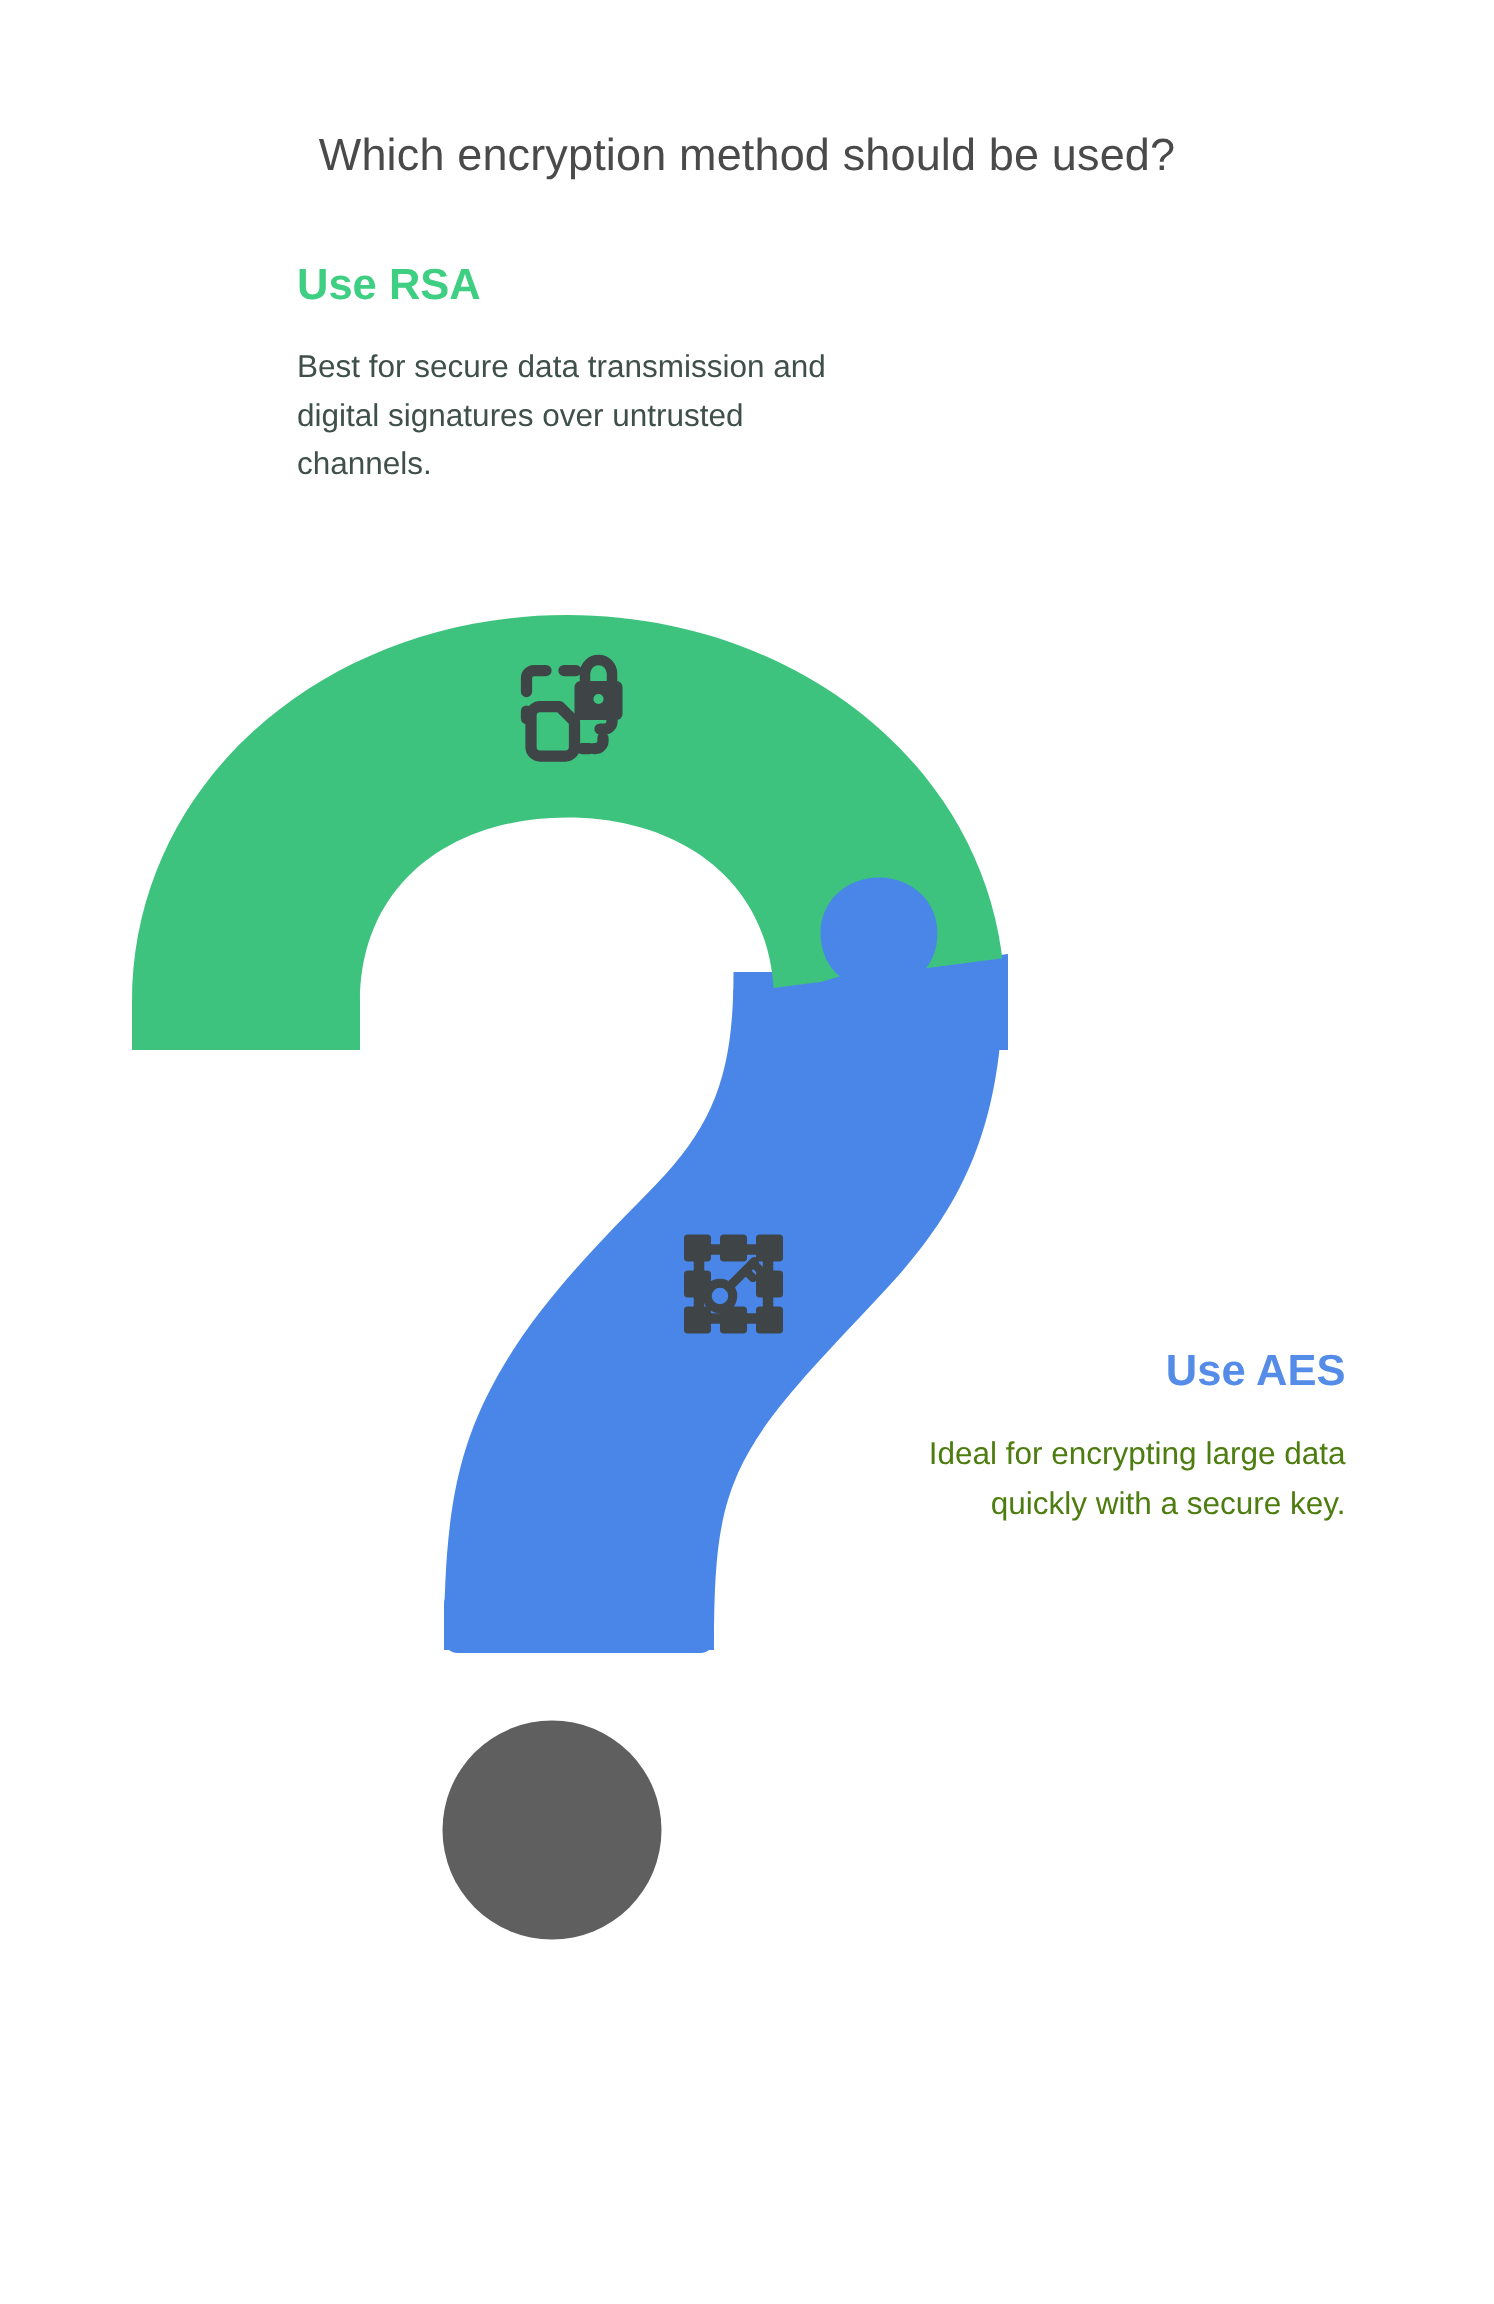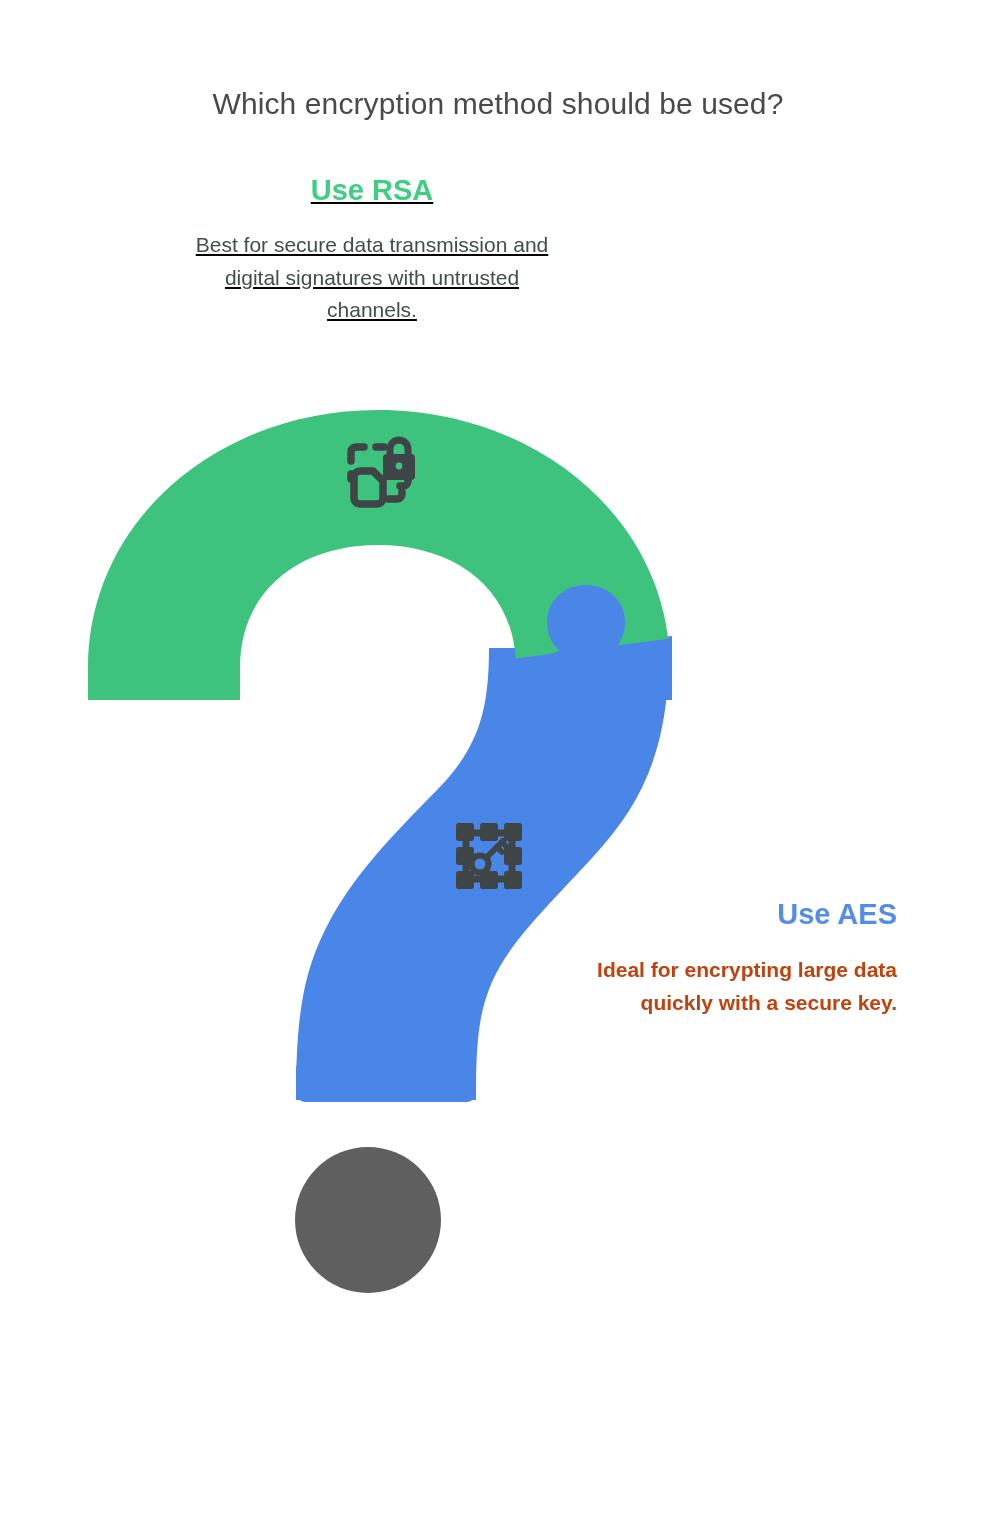--- a/index.html
+++ b/index.html
@@ -61,25 +61,23 @@
   .branch-desc {
     font-size: 21px;
     font-weight: 400;
     color: #3f4a4d;
     line-height: 1.55;
     margin: 0;
   }
 
   
   #rsa-callout {
-    left: 188px;
+    left: 198px;
     top: 174px;
     width: 368px;
-    text-align: center;
-    text-decoration: underline;
   }
   #rsa-callout .branch-title {
     color: #3ecf82;
     margin-bottom: 22px;
   }
   #rsa-callout .branch-desc {
     color: #3f4f4a;
   }
 
   
@@ -87,22 +85,21 @@
     left: 567px;
     top: 898px;
     width: 330px;
     text-align: right;
   }
   #aes-callout .branch-title {
     color: #548ce8;
     margin-bottom: 23px;
   }
   #aes-callout .branch-desc {
-    color: #c2410c;
-    font-weight: bold;
+    color: #4d7c0f;
   }
 
   
   .qm-icon {
     position: absolute;
   }
   #rsa-icon-wrap { left: 338px; top: 434px; width: 82px; height: 76px; }
   #aes-icon-wrap { left: 450px; top: 818px; width: 78px; height: 76px; }
 </style>
 </head>
@@ -227,21 +224,21 @@
         <circle cx="30" cy="46" r="8.5" fill="none" stroke="#3f4447" stroke-width="6"></circle>
         <path d="M 36 40 L 53 23" fill="none" stroke="#3f4447" stroke-width="6" stroke-linecap="round"></path>
         <path d="M 47 29 L 52 34" fill="none" stroke="#3f4447" stroke-width="5.5" stroke-linecap="round"></path>
         <path d="M 52 24 L 56 28" fill="none" stroke="#3f4447" stroke-width="5.5" stroke-linecap="round"></path>
       </g>
     </svg>
   </div>
 
   <div class="branch" id="rsa-callout">
     <div class="branch-title">Use RSA</div>
-    <div class="branch-desc">Best for secure data transmission and digital signatures with untrusted channels.</div>
+    <div class="branch-desc">Best for secure data transmission and digital signatures over untrusted channels.</div>
   </div>
 
   <div class="branch" id="aes-callout">
     <div class="branch-title">Use AES</div>
     <div class="branch-desc">Ideal for encrypting large data quickly with a secure key.</div>
   </div>
 
 </div>
 
 </body></html>

